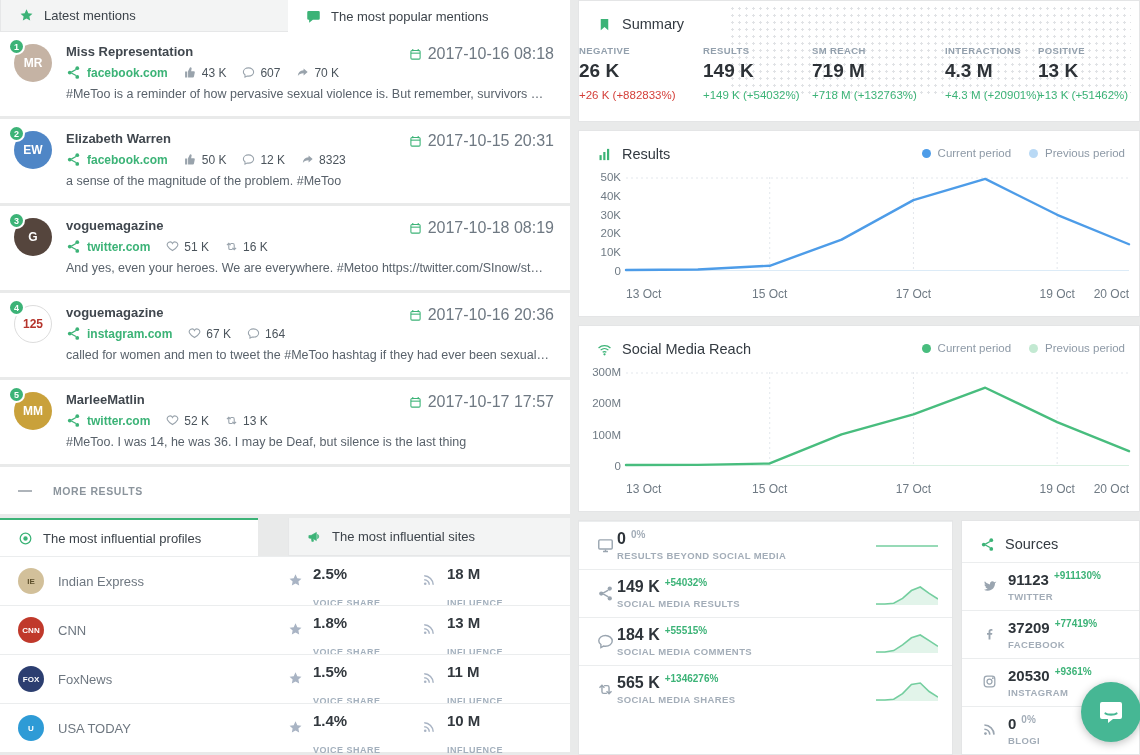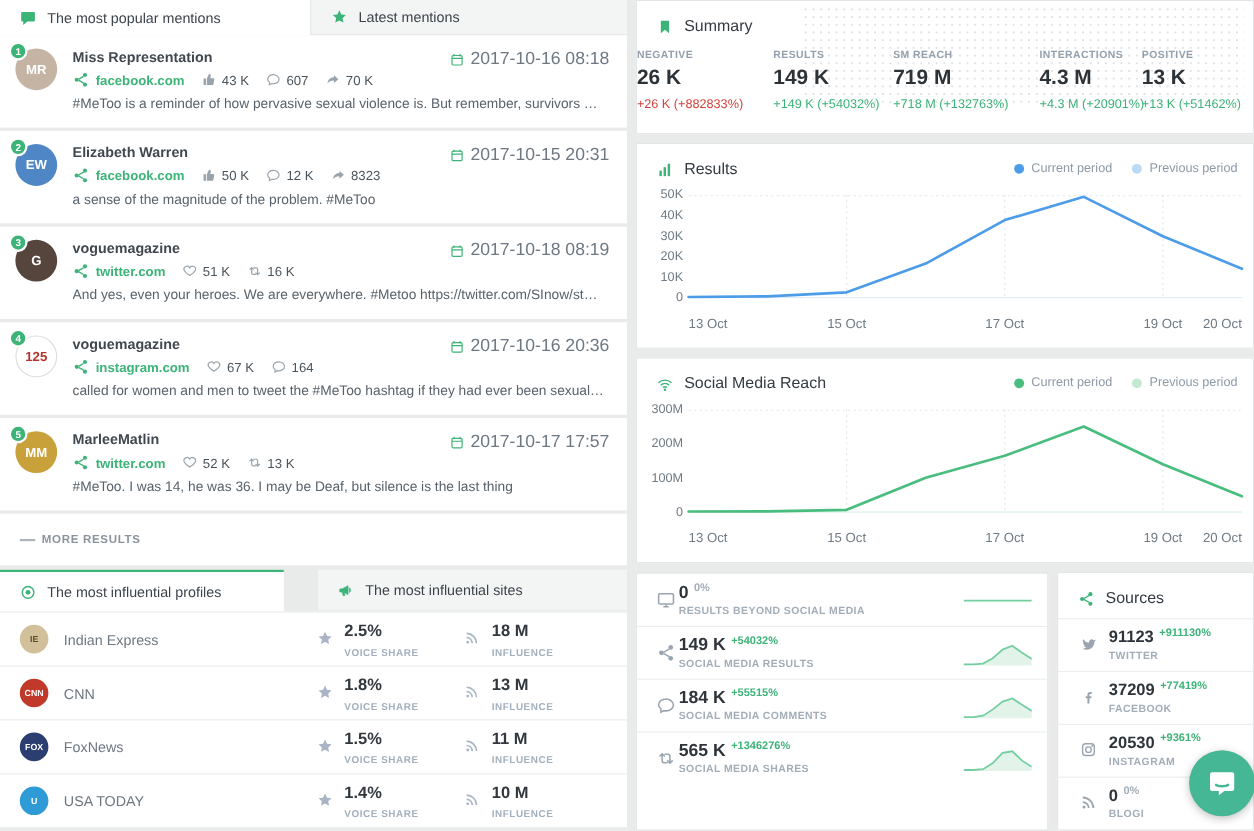--- a/index.html
+++ b/index.html
@@ -32,38 +32,38 @@
   .m-src { display:flex; align-items:center; gap:6px; font-size:12px; font-weight:bold; color:#3cb377; cursor:pointer; }
   .stat { display:flex; align-items:center; gap:5px; font-size:12px; color:#4b545c; }
   .stat .ic { width:13px; height:13px; color:#99a3ac; }
   .stat:has(em:empty) { display:none; }
   .stat em { font-style:normal; }
   .m-text { margin-top:7px; margin-right:-130px; font-size:12.5px; color:#59626b; white-space:nowrap; overflow:hidden; text-overflow:ellipsis; }
   .m-date { position:absolute; right:16px; top:13px; display:flex; align-items:center; gap:6px;
             font-size:16px; color:#6e7882; }
   .m-date .ic { width:13px; height:13px; color:#3cb377; }
 
-  .more-results { height:47px; background:#fff; display:flex; align-items:center; gap:6px;
+  .more-results { height:47px; background:#fff; display:flex; align-items:center; gap:21px;
                   padding:0 18px; font-size:10.5px; font-weight:bold; letter-spacing:.6px; color:#8b949c; cursor:pointer; margin-bottom:4px; }
   .more-results .dash { width:14px; height:2px; background:#8b949c; opacity:.7; }
 
   .ptabsbar { display:flex; height:38px; }
   .ptabsbar .tab.active { width:258px; background:#fff; border-top:2px solid #3cb377; }
   .ptabsbar .tab.inactive { flex:1; background:#f3f4f4; border-left:1px solid #e6e7e8; border-bottom:1px solid #e6e7e8;margin-left:30px; }
 
   .prow { position:relative; height:49px; background:#fff; border-top:1px solid #ebedee; cursor:pointer; }
   .plogo { position:absolute; left:18px; top:11px; width:26px; height:26px; border-radius:50%;
            display:flex; align-items:center; justify-content:center; font-size:8px; font-weight:bold; color:#fff; }
   .pname { position:absolute; left:58px; top:17px; font-size:13px; color:#6e7780; }
   .prow .ic.star { position:absolute; left:288px; top:16px; width:15px; height:15px; color:#a9b4c4; }
   .prow .ic.rss  { position:absolute; left:422px; top:16px; width:14px; height:14px; color:#a9b4c4; }
   .metric { position:absolute; top:8px; }
   .metric.vs { left:313px; } .metric.inf { left:447px; }
   .metric b { display:block; font-size:15px; font-weight:bold; color:#32383e; }
-  .metric span { display:block; margin-top:6px; font-size:9px; font-weight:bold; letter-spacing:.5px; color:#a3b0bd; }
+  .metric span { display:block; margin-top:16px; font-size:9px; font-weight:bold; letter-spacing:.5px; color:#a3b0bd; }
 
   
   .summary { left:578px; top:0; width:562px; height:122px; overflow:hidden; }
   .summary::before { content:""; position:absolute; left:150px; right:8px; top:4px; bottom:26px;
      background-image:radial-gradient(#dadde0 1.2px, transparent 1.3px); background-size:7px 7px; opacity:.85; }
   .sumstat { position:absolute; top:44px; }
   .sumstat .lb { font-size:9.5px; font-weight:bold; letter-spacing:.4px; color:#93a0ad; }
   .sumstat .vl { margin-top:4px; font-size:19px; font-weight:bold; color:#2d3237; }
   .sumstat .dl { margin-top:7px; font-size:11.5px; color:#3cb377; }
   .sumstat .dl[data-dir="down"] { color:#d43f39; }
@@ -217,31 +217,31 @@
         <path fill="none" stroke="#46b794" stroke-width="2.2" stroke-linecap="round" d="M8.5 15.5c1.8 1.6 9.2 1.6 11 0"></path>
       </g>
     </symbol>
 </svg>
 
 <div class="screen">
 
   <div class="col-left">
 
     <div class="tabsbar">
+      <div class="tab inactive">
+        <svg class="ic green">
+            <use href="#i-star"></use>
+          </svg>
+        <span>Latest mentions</span>
+      </div>
       <div class="tab active">
         <svg class="ic green">
             <use href="#i-bubble"></use>
           </svg>
         <span>The most popular mentions</span>
-      </div>
-      <div class="tab inactive">
-        <svg class="ic green">
-            <use href="#i-star"></use>
-          </svg>
-        <span>Latest mentions</span>
       </div>
     </div>
 
     <article class="mention">
       <span class="rankbadge">1</span>
       <div class="avatar" style="background: rgb(197, 179, 164); color: rgb(255, 255, 255);">MR</div>
       <div class="m-date">
         <svg class="ic">
             <use href="#i-calendar"></use>
           </svg>

